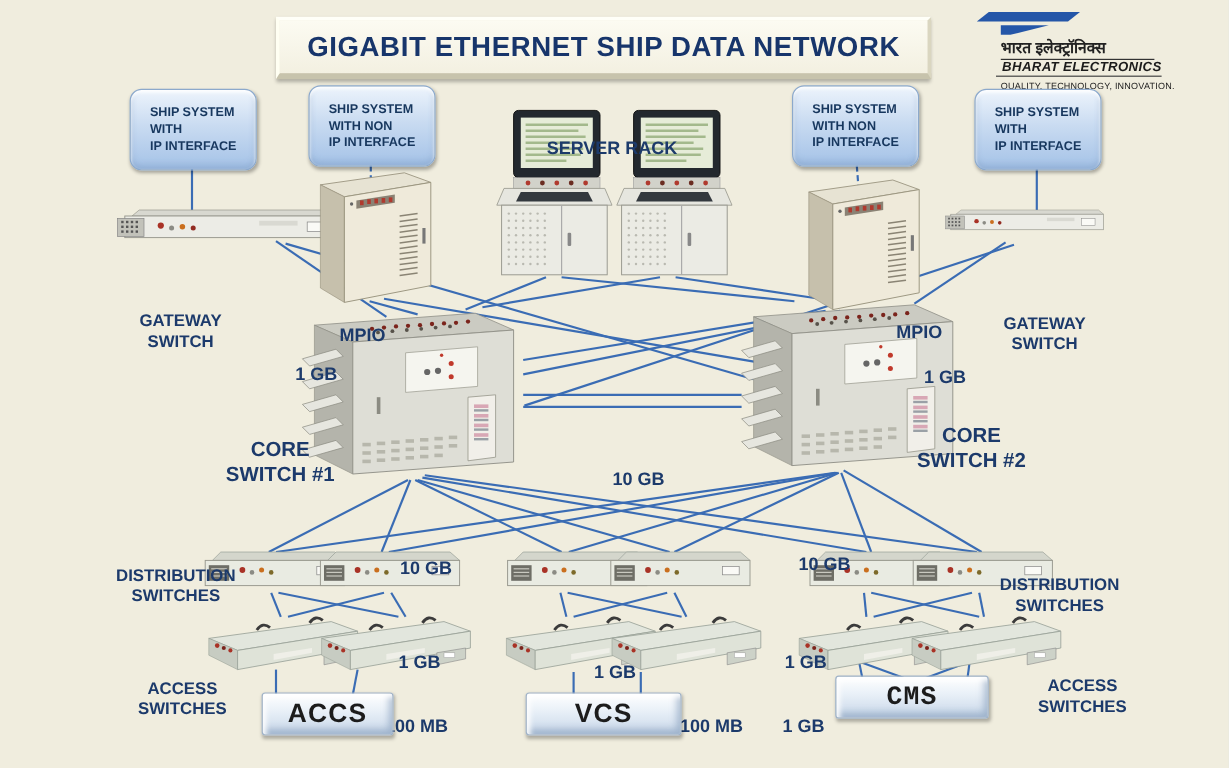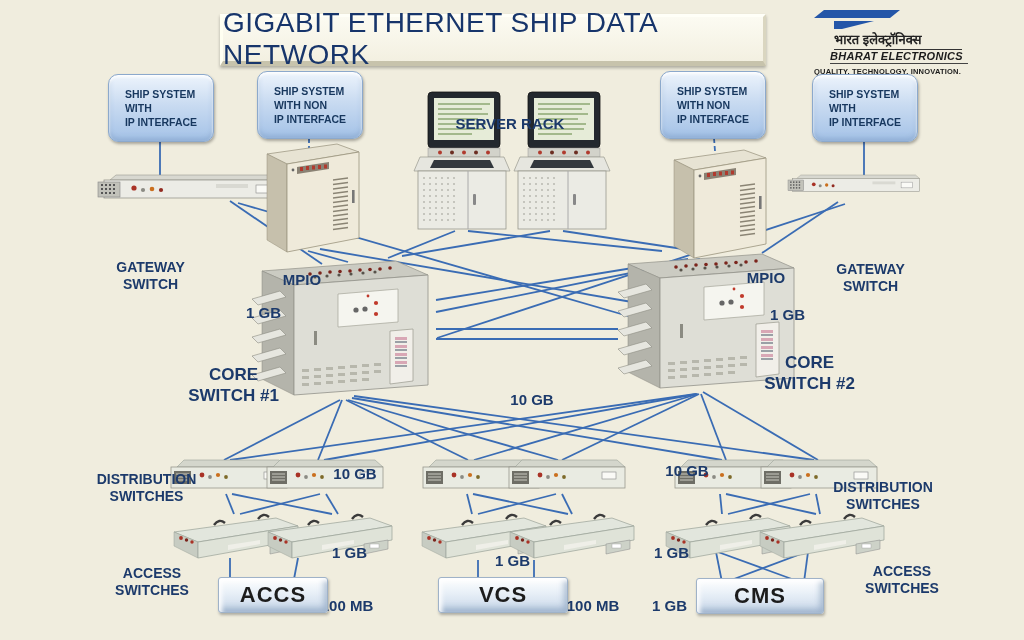--- a/index.html
+++ b/index.html
@@ -6,41 +6,41 @@
   #stage{position:relative;width:1024px;height:640px;background:#F0EDDE;overflow:hidden;
          font-family:"Liberation Sans",sans-serif;outline:1px solid #c9c6b6;}
   .lbl{position:absolute;font-weight:bold;color:#1C3A6B;text-align:center;
        white-space:pre-line;line-height:1.22;margin-top:43px;}
   .shipbox{position:absolute;width:104px;height:66px;border-radius:10px;
        background:linear-gradient(180deg,#EDF4FC 0%,#C9DBF1 45%,#A4C2E7 100%);
        border:1px solid #8CA9CC;
        box-shadow:inset 0 2px 3px #ffffff,inset 0 -3px 5px rgba(120,150,190,.45),1px 2px 3px rgba(0,0,0,.30);
        display:flex;align-items:center;justify-content:center;text-align:left;
        font-size:10.5px;font-weight:bold;color:#17375E;line-height:1.35;white-space:pre-line;}
-  .title-banner{position:absolute;left:220px;top:14px;width:540px;height:44px;
+  .title-banner{position:absolute;left:230px;top:14px;width:540px;height:44px;
        background:linear-gradient(180deg,#FCFBF2,#F3F0E1);
        border-top:3px solid #FFFFF8;border-left:3px solid #FFFFF2;
        border-right:3px solid #DAD6C0;border-bottom:5px solid #C7C3AC;
        box-shadow:0 2px 3px rgba(0,0,0,.28);
        display:flex;align-items:center;justify-content:center;
-       font-size:28px;font-weight:normal;letter-spacing:.5px;color:#17356B;}
+       font-size:23px;font-weight:bold;letter-spacing:.5px;color:#17356B;}
   .plaque{position:absolute;display:flex;align-items:center;justify-content:center;
        background:linear-gradient(180deg,#FFFFFF 0%,#EAF1F8 40%,#C8D7E9 100%);
        border:1px solid #9FB2C8;border-radius:3px;
        box-shadow:inset 3px 3px 4px rgba(255,255,255,.95),inset -3px -4px 6px rgba(130,155,185,.6),1px 2px 3px rgba(0,0,0,.28);
        font-weight:bold;font-size:22px;color:#1c1c1c;letter-spacing:1px;}
   .dev{position:absolute;overflow:visible;}
   svg.wires{position:absolute;left:0;top:0;}
   .logo{position:absolute;left:806px;top:8px;width:214px;color:#1b1b1b;}
   .logo-mark{display:block;width:104px;height:22px;margin-left:6px;}
   .logo-hindi{font-size:13px;font-weight:bold;color:#222;width:128px;margin-left:28px;
        border-bottom:1.5px solid #333;padding-bottom:1px;white-space:nowrap;}
   .logo-name{font-size:11px;font-style:italic;font-weight:bold;letter-spacing:.3px;
-       margin-left:24px;border-bottom:1px solid #444;width:138px;padding-bottom:1px;}
-  .logo-tag{font-size:7.5px;font-weight:bold;margin-left:8px;margin-top:3px;letter-spacing:.2px;}
+       margin-left:24px;border-bottom:1px solid #444;width:138px;padding-bottom:1px;text-align:right;}
+  .logo-tag{font-size:7.5px;font-weight:normal;margin-left:28px;margin-top:3px;letter-spacing:.2px;}
 </style>
 </head>
 <body>
 
 <div id="stage">
 
   <svg width="0" height="0" style="position:absolute">
     <defs>
       <g id="sym-gw">
         <polygon points="12,6 184,6 178,1 18,1" fill="#D8D8D0" stroke="#9a9a90" stroke-width="0.6"></polygon>
@@ -451,15 +451,15 @@
   <div class="lbl" style="left:656px;top:419px;width:62px;font-size:15px;">10 GB</div>
   <div class="lbl" style="left:322px;top:501px;width:55px;font-size:15px;">1 GB</div>
   <div class="lbl" style="left:485px;top:509px;width:55px;font-size:15px;">1 GB</div>
   <div class="lbl" style="left:644px;top:501px;width:55px;font-size:15px;">1 GB</div>
   <div class="lbl" style="left:642px;top:554px;width:55px;font-size:15px;">1 GB</div>
   <div class="lbl" style="left:308px;top:554px;width:78px;font-size:15px;">100 MB</div>
   <div class="lbl" style="left:554px;top:554px;width:78px;font-size:15px;">100 MB</div>
 
   <div class="plaque" style="left:198px;top:577px;width:108px;height:34px;margin-left:20px;">ACCS</div>
   <div class="plaque" style="left:438px;top:577px;width:128px;height:34px;">VCS</div>
-  <div class="plaque" style="left:696px;top:578px;width:126px;height:34px;">CMS</div>
+  <div class="plaque" style="left:696px;top:563px;width:126px;height:34px;font-family:Liberation Mono, monospace;">CMS</div>
 
 </div>
 
 </body></html>

